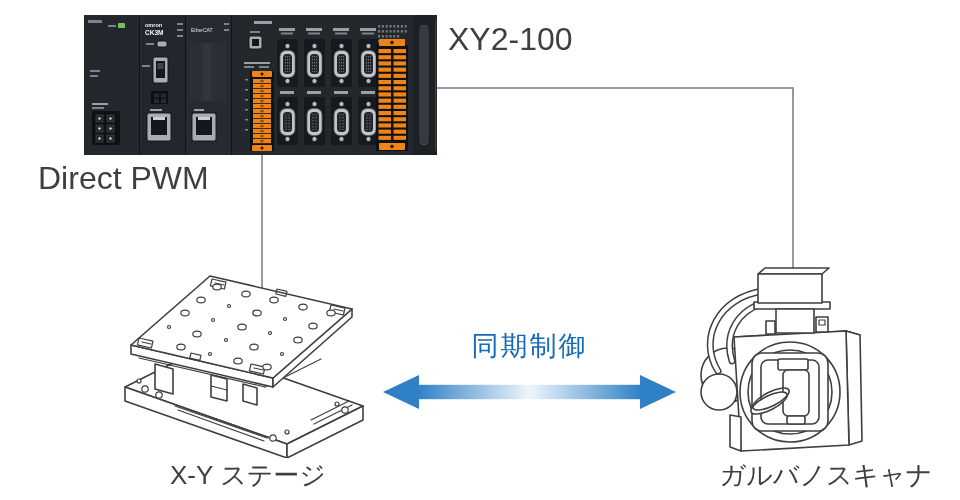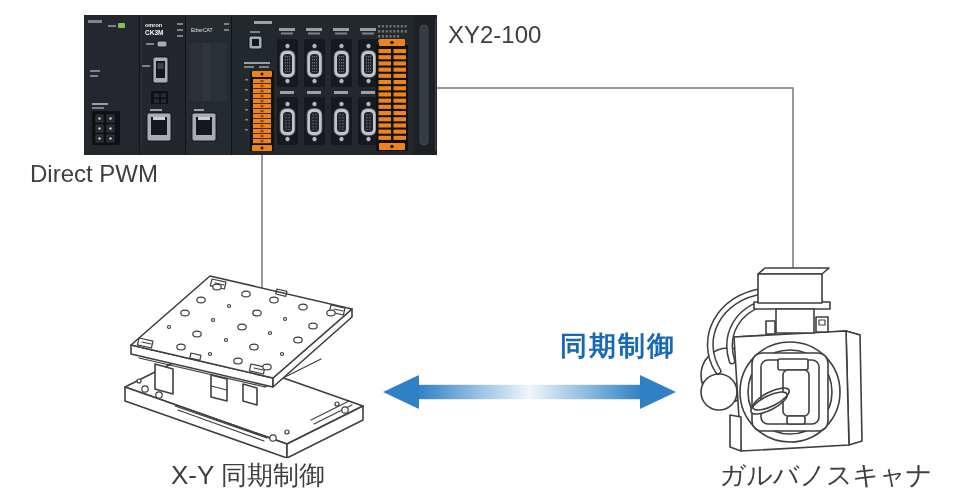--- a/index.html
+++ b/index.html
@@ -3,26 +3,26 @@
 <meta charset="utf-8">
 <style>
   html,body{margin:0;padding:0;}
   body{
     width:960px;height:500px;position:relative;background:#ffffff;overflow:hidden;
     font-family:"Liberation Sans","DejaVu Sans",sans-serif;
   }
   .abs{position:absolute;}
   .caption{
     color:var(--label-text,#3f3f3f);
-    font-size:24px;line-height:1.15;white-space:nowrap;
+    font-size:32px;line-height:1.15;white-space:nowrap;
   }
   .caption-sm{color:var(--label-text,#3f3f3f);font-size:26px;line-height:1.15;text-align:center;white-space:nowrap;}
   #sync-label{
-    left:383px;top:328px;width:293px;text-align:right;
-    color:var(--sync-text-blue,#1769b5);font-size:27px;font-weight:700;letter-spacing:2px;
+    left:383px;top:328px;width:293px;text-align:center;
+    color:var(--sync-text-blue,#1769b5);font-size:27px;font-weight:400;letter-spacing:2px;
   }
   
   .mod1{fill:#24282e}.mod2{fill:#23272d}.mod3{fill:#262b31}.mod4{fill:#23282d}
   .sep{fill:#101317}.sephl{fill:#3a4149}
   .panel{fill:#16191e}
   .screw{fill:#b6bbc0;stroke:#0e1114;stroke-width:0.8}
   .shell{fill:#c2c6ca;stroke:#55595e;stroke-width:0.8}
   .pins{fill:#22262b}
   .pindots{stroke:#6d7278;stroke-width:1;stroke-dasharray:1.4 1.6}
   .lbl{fill:#9aa0a5}
@@ -394,16 +394,16 @@
 
   <g>
     <rect class="la" x="66" y="47" width="76" height="7"></rect>
     <polygon class="la" points="70,19 77,13 141,13 134,19"></polygon>
     <rect class="la" x="70" y="19" width="64" height="29"></rect>
     <rect class="la" x="88" y="54" width="38" height="24"></rect>
   </g>
 </svg>
 
 <div class="abs caption" style="left:448px;top:21px">XY2-100</div>
-<div class="abs caption" style="left:30px;top:160px">Direct PWM</div>
+<div class="abs caption" style="left:38px;top:160px">Direct PWM</div>
 <div class="abs" id="sync-label">同期制御</div>
-<div class="abs caption-sm" style="left:118px;top:461px;width:260px">X-Y 同期制御</div>
+<div class="abs caption-sm" style="left:118px;top:461px;width:260px">X-Y ステージ</div>
 <div class="abs caption-sm" style="left:698px;top:461px;width:256px">ガルバノスキャナ</div>
 
 </body></html>

